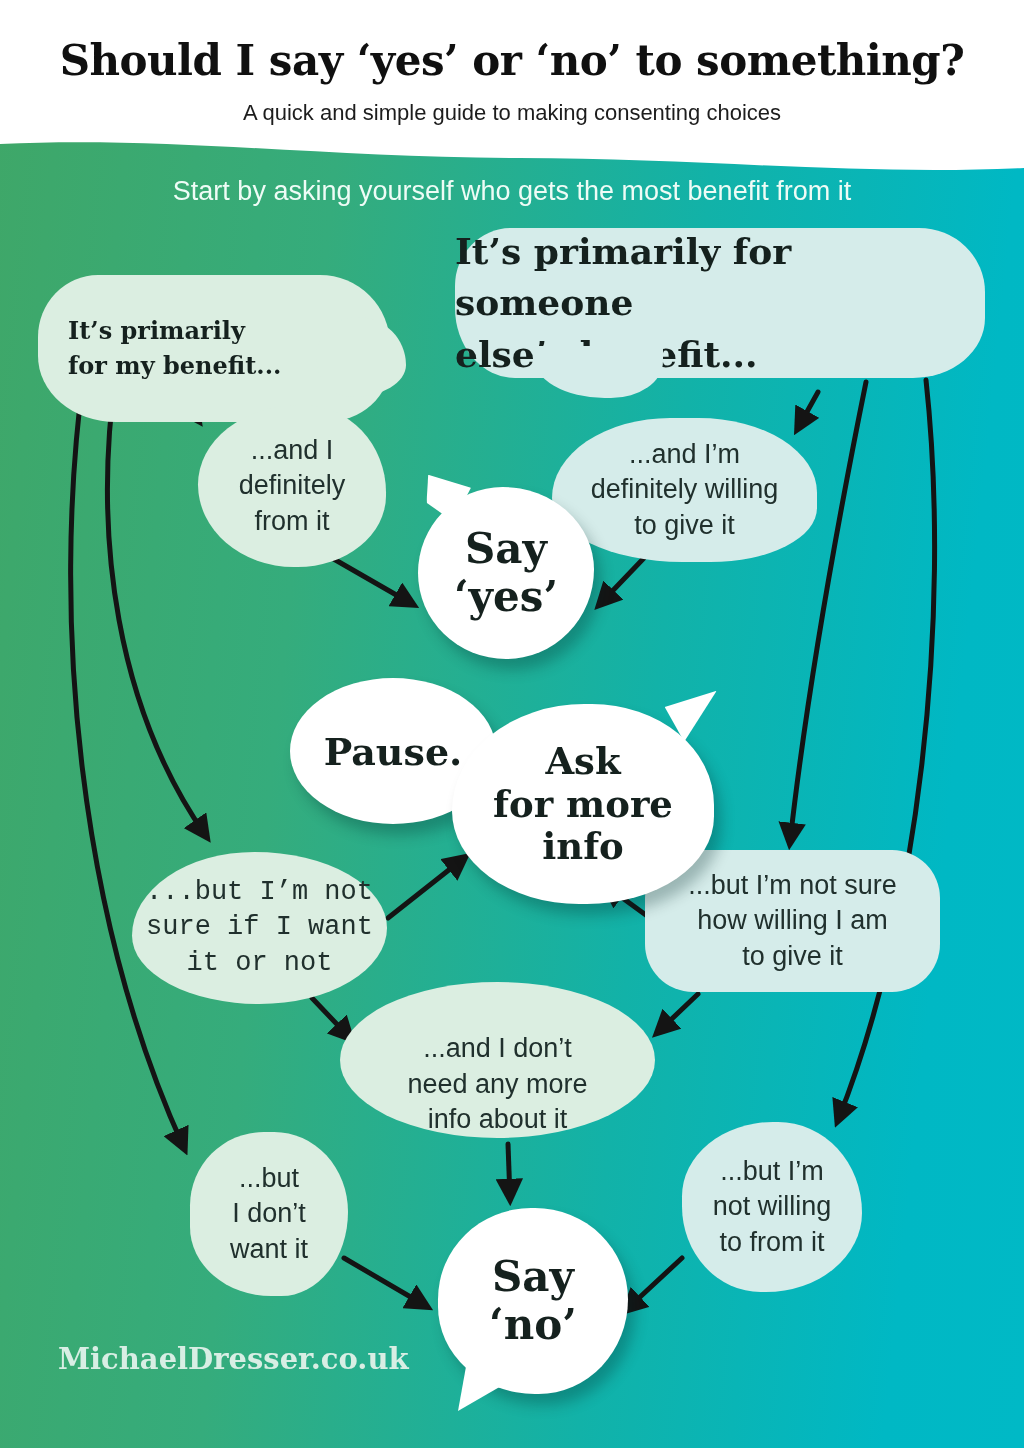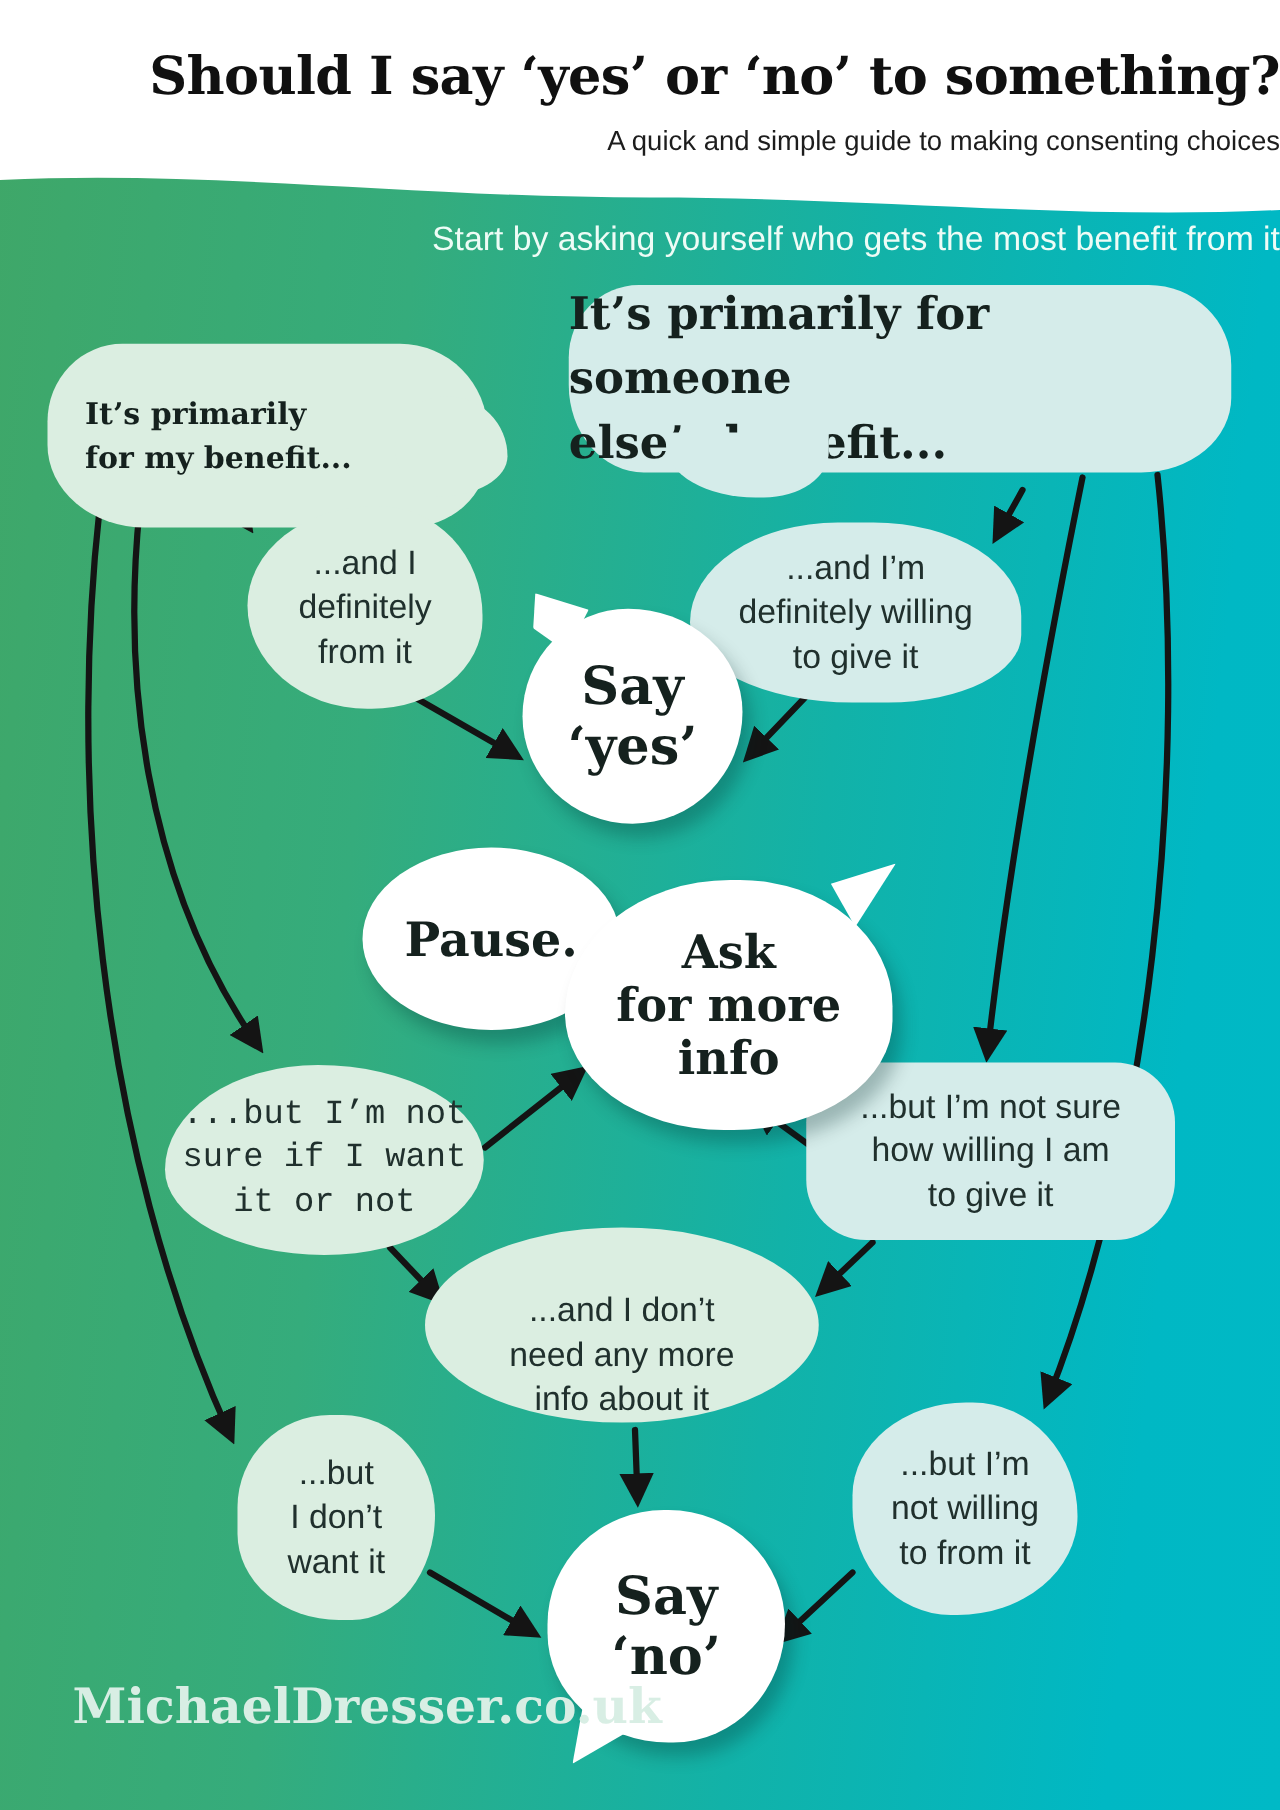--- a/index.html
+++ b/index.html
@@ -3,21 +3,21 @@
 <meta charset="utf-8">
 <style>
   html,body{margin:0;padding:0;background:#ffffff;}
   #canvas{
     position:relative;width:1024px;height:1448px;overflow:hidden;
     background:linear-gradient(96deg,#3fa768 0%,#35ac7c 30%,#12b2a8 62%,#00b8c4 88%,#00b9c6 100%);
     font-family:"Liberation Sans","DejaVu Sans",sans-serif;
   }
   
   .header-wave{position:absolute;top:0;left:0;width:1024px;height:180px;z-index:1;}
-  .hdr-text{position:absolute;left:0;width:1024px;text-align:right;z-index:2;}
+  .hdr-text{position:absolute;left:0;width:1024px;text-align:center;z-index:2;}
   .title{top:36px;font-family:"DejaVu Serif","Liberation Serif",serif;font-weight:bold;
          font-size:42px;color:#101010;letter-spacing:-0.5px;}
   .subtitle{top:100px;font-size:22px;color:#1d1d1d;}
   .intro{top:176px;font-size:27px;color:#eefcf6;z-index:2;}
   
   .arrows{position:absolute;top:0;left:0;z-index:2;pointer-events:none;}
   
   .bubble{position:absolute;display:flex;align-items:center;justify-content:center;
           text-align:center;z-index:3;box-sizing:border-box;}
   .bubble .txt{white-space:pre-line;}
@@ -60,21 +60,21 @@
   .b-dont-want{left:190px;top:1132px;width:158px;height:164px;
       border-radius:50% 50% 45% 55%/48% 52% 55% 45%;}
   .b-not-willing{left:682px;top:1122px;width:180px;height:170px;
       border-radius:52% 48% 55% 45%/45% 55% 48% 52%;}
   .b-say-no{left:438px;top:1208px;width:190px;height:186px;
       border-radius:50% 50% 48% 52%/50% 50% 52% 48%;font-size:42px;line-height:1.15;}
   .b-say-no::after{content:'';position:absolute;bottom:-17px;left:20px;width:48px;height:48px;
       background:#ffffff;clip-path:polygon(0 100%,18% 0,100% 42%);}
   .footer{position:absolute;left:58px;top:1342px;z-index:3;
       font-family:"DejaVu Serif","Liberation Serif",serif;font-weight:bold;
-      font-size:39px;color:#d8eee4;}
+      font-size:29px;color:#d8eee4;}
 </style>
 </head>
 <body>
 
 <div id="canvas">
 
   <svg class="header-wave" viewBox="0 0 1024 180" xmlns="http://www.w3.org/2000/svg">
     <path d="M0,0 H1024 V168 C860,176 700,158 520,158 C330,158 170,136 0,144 Z" fill="#ffffff"></path>
   </svg>
 

